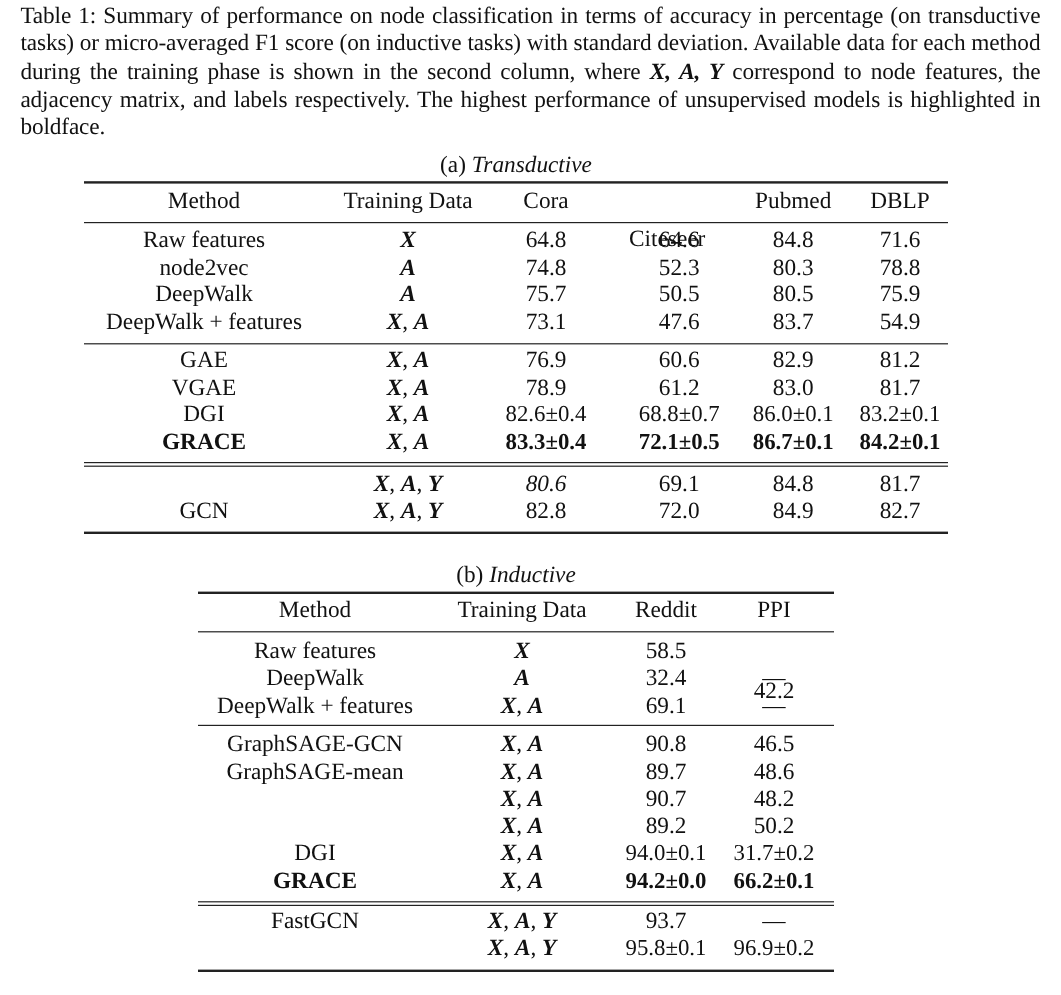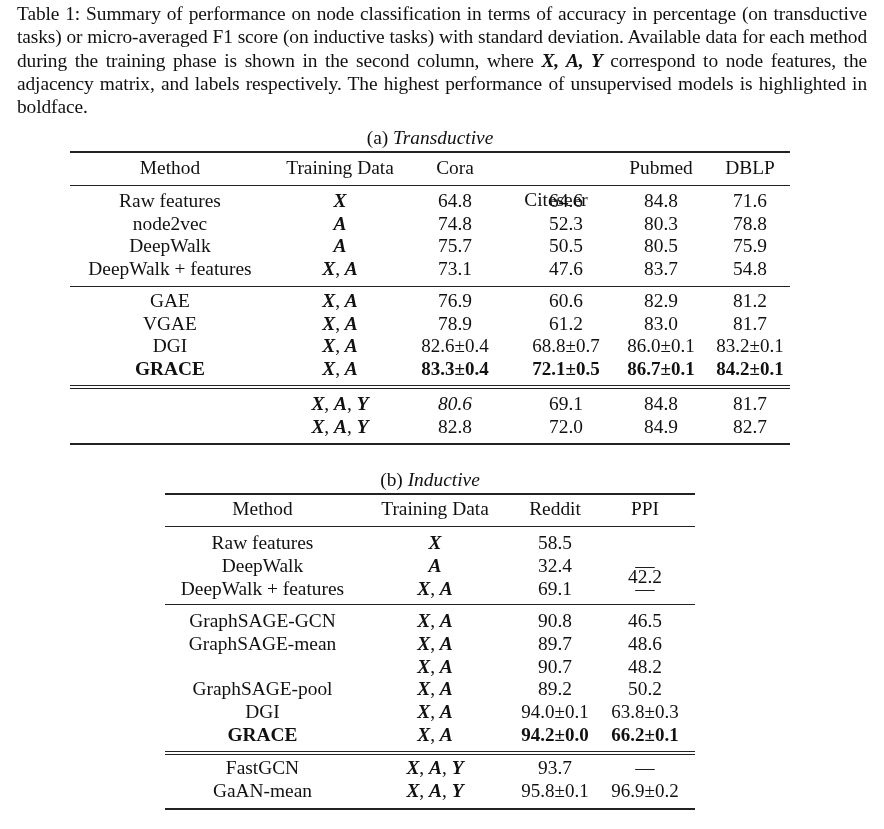--- a/index.html
+++ b/index.html
@@ -67,21 +67,21 @@
       <div class="cell" style="left: 435px; width: 122px;">50.5</div>
       <div class="cell" style="left: 540px; width: 102px;">80.5</div>
       <div class="cell" style="left: 640px; width: 80px;">75.9</div>
     </div>
     <div class="row" style="top: 258.1px; width: 720px;">
       <div class="cell" style="left: 0px; width: 200px;">DeepWalk + features</div>
       <div class="cell" style="left: 200px; width: 140px;"><span class="math">X</span>, <span class="math">A</span></div>
       <div class="cell" style="left: 335px; width: 100px;">73.1</div>
       <div class="cell" style="left: 435px; width: 122px;">47.6</div>
       <div class="cell" style="left: 540px; width: 102px;">83.7</div>
-      <div class="cell" style="left: 640px; width: 80px;">54.8</div>
+      <div class="cell" style="left: 640px; width: 80px;">54.9</div>
     </div>
     <div class="rule thin" style="top: 286px; left: 0px; width: 720px;"></div>
     <div class="row" style="top: 290px; width: 720px;">
       <div class="cell" style="left: 0px; width: 200px;">GAE</div>
       <div class="cell" style="left: 200px; width: 140px;"><span class="math">X</span>, <span class="math">A</span></div>
       <div class="cell" style="left: 335px; width: 100px;">76.9</div>
       <div class="cell" style="left: 435px; width: 122px;">60.6</div>
       <div class="cell" style="left: 540px; width: 102px;">82.9</div>
       <div class="cell" style="left: 640px; width: 80px;">81.2</div>
     </div>
@@ -112,20 +112,21 @@
     <div class="rule thin" style="top: 385px; left: 0px; width: 720px;"></div>
     <div class="rule thin" style="top: 388px; left: 0px; width: 720px;"></div>
     <div class="row" style="top: 393px; width: 720px;">
       <div class="cell" style="left: 200px; width: 140px;"><span class="math">X</span>, <span class="math">A</span>, <span class="math">Y</span></div>
       <div class="cell" style="left: 335px; width: 100px; font-style: italic;">80.6</div>
       <div class="cell" style="left: 435px; width: 122px;">69.1</div>
       <div class="cell" style="left: 540px; width: 102px;">84.8</div>
       <div class="cell" style="left: 640px; width: 80px;">81.7</div>
     </div>
     <div class="row" style="top: 415.7px; width: 720px;">
+      <div class="cell" style="left: 0px; width: 200px;">GCN</div>
       <div class="cell" style="left: 200px; width: 140px;"><span class="math">X</span>, <span class="math">A</span>, <span class="math">Y</span></div>
       <div class="cell" style="left: 335px; width: 100px;">82.8</div>
       <div class="cell" style="left: 435px; width: 122px; text-align: center;">72.0</div>
       <div class="cell" style="left: 540px; width: 102px;">84.9</div>
       <div class="cell" style="left: 640px; width: 80px;">82.7</div>
     </div>
     <div class="rule thick" style="top: 443px; left: 0px; width: 720px;"></div>
   </div>
 
 <div class="subcap" style="left:165px; top:469px; width:530px;"><span>(b) </span><span class="it">Inductive</span></div>
@@ -168,45 +169,43 @@
       <div class="cell" style="left: 195px; width: 150px;"><span class="math">X</span>, <span class="math">A</span></div>
       <div class="cell" style="left: 340px; width: 100px;">89.7</div>
       <div class="cell" style="left: 430px; width: 100px;">48.6</div>
     </div>
     <div class="row" style="top: 655.6px; width: 530px;">
       <div class="cell" style="left: 195px; width: 150px;"><span class="math">X</span>, <span class="math">A</span></div>
       <div class="cell" style="left: 340px; width: 100px;">90.7</div>
       <div class="cell" style="left: 430px; width: 100px;">48.2</div>
     </div>
     <div class="row" style="top: 678.4px; width: 530px;">
-      <div class="cell" style="left: 0px; width: 195px;">GraphSAGE-pool</div>
       <div class="cell" style="left: 195px; width: 150px;"><span class="math">X</span>, <span class="math">A</span></div>
       <div class="cell" style="left: 340px; width: 100px;">89.2</div>
       <div class="cell" style="left: 430px; width: 100px;">50.2</div>
     </div>
     <div class="row" style="top: 701.2px; width: 530px;">
       <div class="cell" style="left: 0px; width: 195px;">DGI</div>
       <div class="cell" style="left: 195px; width: 150px;"><span class="math">X</span>, <span class="math">A</span></div>
       <div class="cell std" style="left: 340px; width: 100px;">94.0±0.1</div>
-      <div class="cell std" style="left: 430px; width: 100px;">63.8±0.3</div>
+      <div class="cell std" style="left: 430px; width: 100px;">31.7±0.2</div>
     </div>
     <div class="row" style="top: 724px; width: 530px;">
       <div class="cell bold" style="left: 0px; width: 195px;">GRACE</div>
       <div class="cell" style="left: 195px; width: 150px;"><span class="math">X</span>, <span class="math">A</span></div>
       <div class="cell bold std" style="left: 340px; width: 100px;">94.2±0.0</div>
       <div class="cell bold std" style="left: 430px; width: 100px;">66.2±0.1</div>
     </div>
     <div class="rule thin" style="top: 751px; left: 0px; width: 530px;"></div>
     <div class="rule thin" style="top: 754px; left: 0px; width: 530px;"></div>
     <div class="row" style="top: 757px; width: 530px;">
       <div class="cell" style="left: 0px; width: 195px;">FastGCN</div>
       <div class="cell" style="left: 195px; width: 150px;"><span class="math">X</span>, <span class="math">A</span>, <span class="math">Y</span></div>
       <div class="cell" style="left: 340px; width: 100px;">93.7</div>
       <div class="cell" style="left: 430px; width: 100px;">—</div>
     </div>
     <div class="row" style="top: 779.8px; width: 530px;">
-      <div class="cell" style="left: 0px; width: 195px;">GaAN-mean</div>
       <div class="cell" style="left: 195px; width: 150px;"><span class="math">X</span>, <span class="math">A</span>, <span class="math">Y</span></div>
       <div class="cell std" style="left: 340px; width: 100px;">95.8±0.1</div>
       <div class="cell std" style="left: 430px; width: 100px;">96.9±0.2</div>
     </div>
     <div class="rule thick" style="top: 808px; left: 0px; width: 530px;"></div>
   </div>
 
 </body></html>

